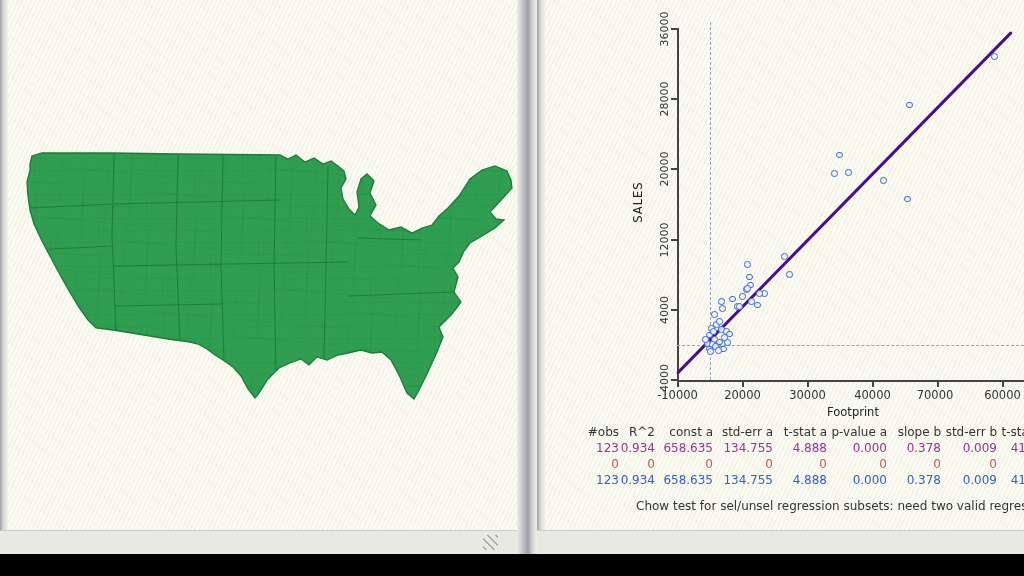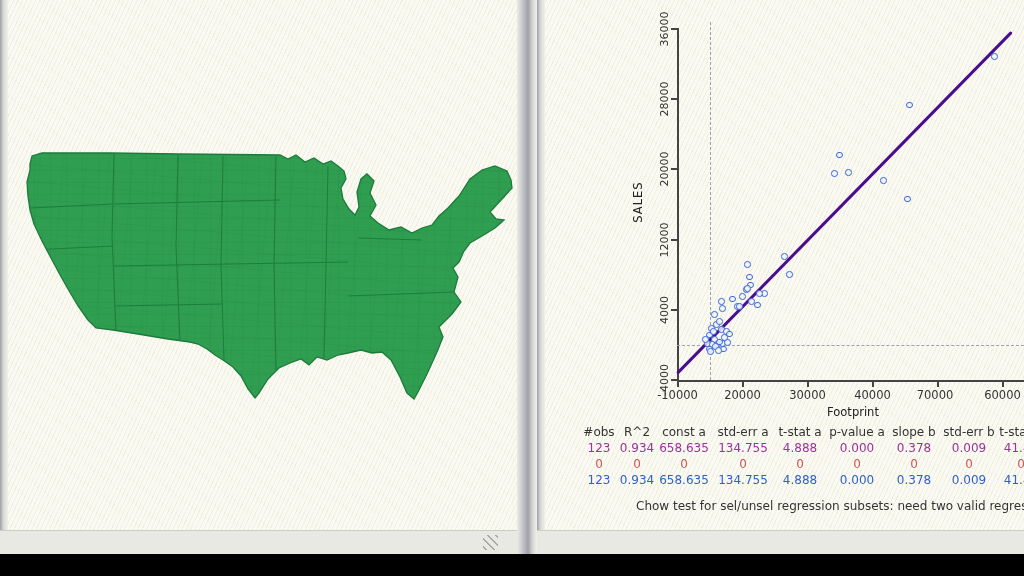--- a/index.html
+++ b/index.html
@@ -69,21 +69,21 @@
     position:absolute;height:2.6px;background:var(--reg,#4a0d8f);
     transform-origin:0 50%;border-radius:2px;
   }
   .pt{
     position:absolute;width:4.6px;height:4.6px;border-radius:50%;
     border:1.4px solid var(--pt,#3a66d6);background:rgba(240,245,252,0.85);
   }
 
   
   #stats{position:absolute;left:42px;top:424px;width:600px;white-space:nowrap;font-size:12px;}
-  .stat-col{display:inline-block;vertical-align:top;text-align:center;}
+  .stat-col{display:inline-block;vertical-align:top;text-align:right;}
   .stat-cell{height:16px;line-height:16px;}
   .stat-head{color:#333;}
   #chow-note{
     position:absolute;left:99px;top:499px;font-size:12px;color:#333;white-space:nowrap;
   }
 </style>
 </head>
 <body>
 
 <div class="window" id="left-window">

